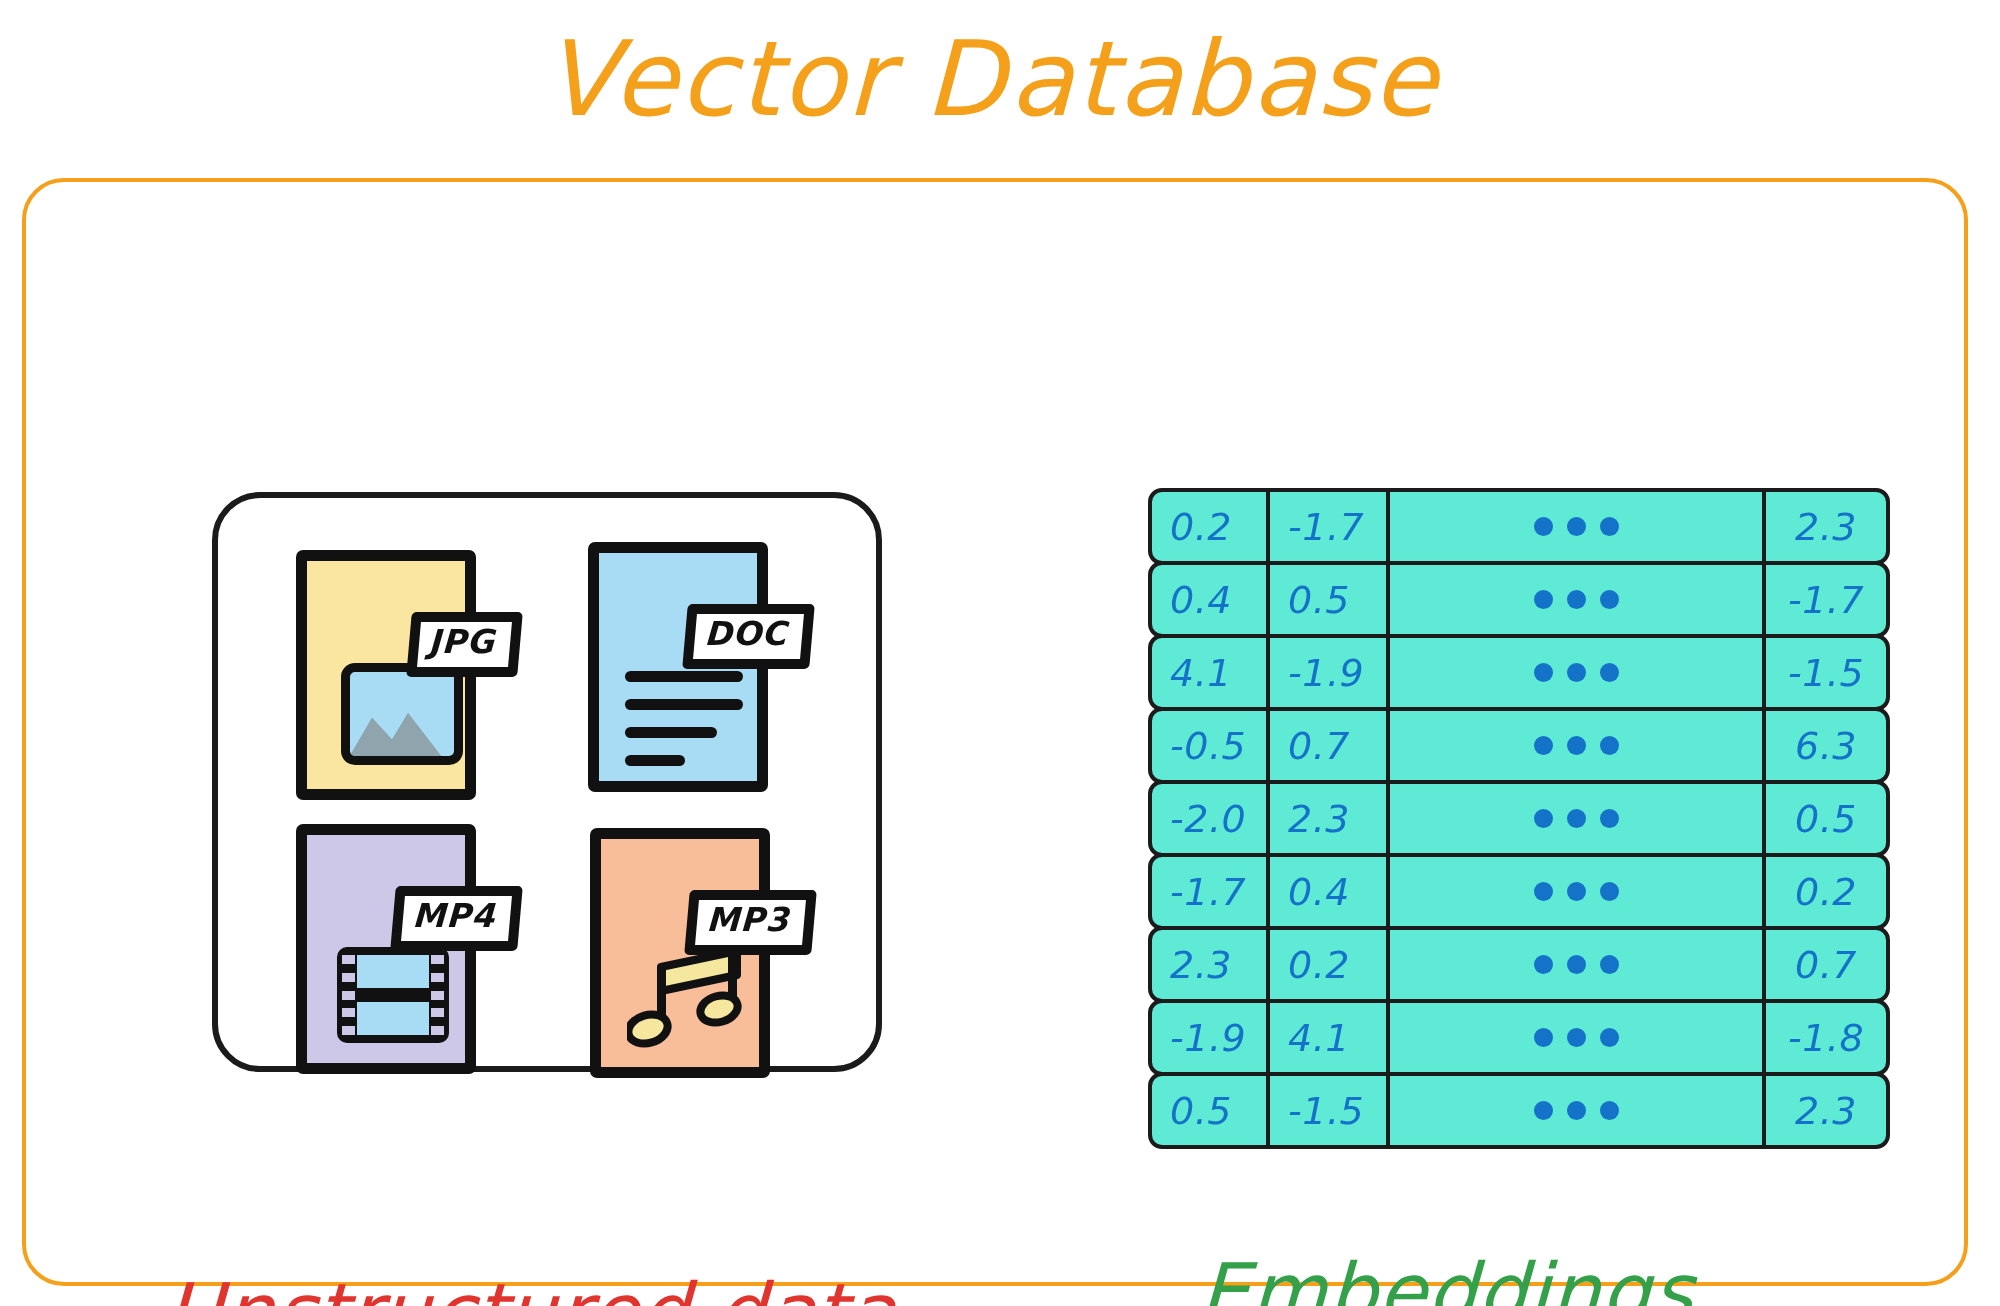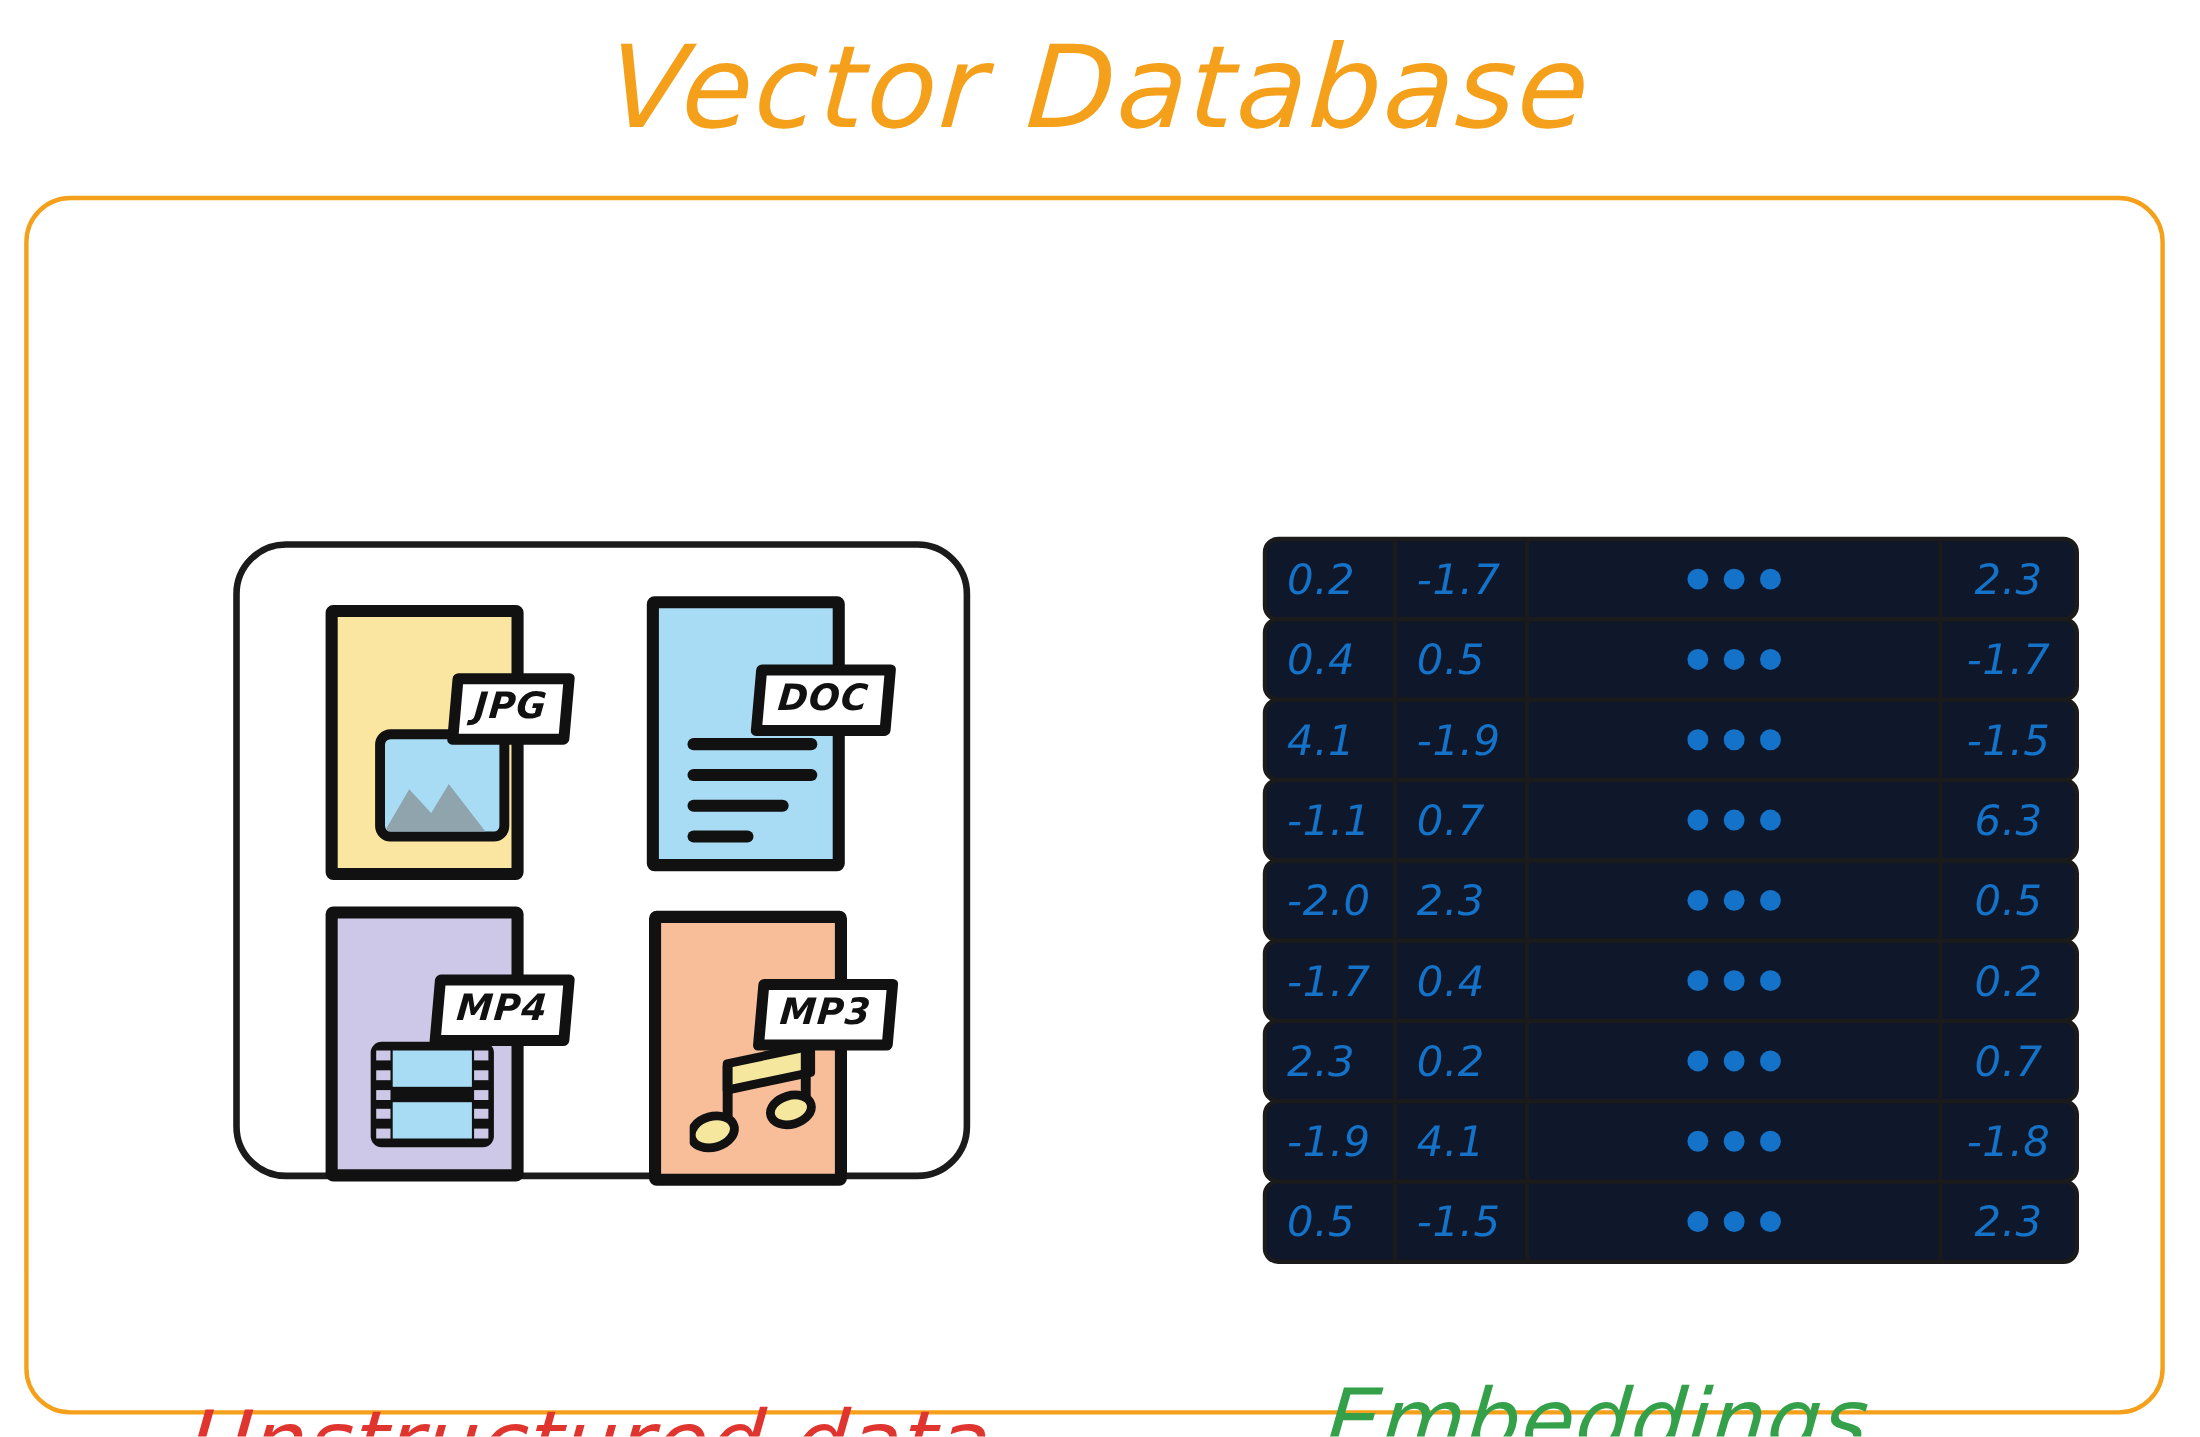--- a/index.html
+++ b/index.html
@@ -200,21 +200,21 @@
     left: 1122px;
     top: 306px;
     width: 742px;
   }
   .row {
     display: flex;
     height: 77px;
     border: 4px solid #1b1b1b;
     border-radius: 14px;
     box-sizing: border-box;
-    background: #0f172a;
+    background: #5eead4;
     margin-top: -4px;
     position: relative;
   }
   .row:first-child { margin-top: 0; }
   .cell {
     display: flex;
     align-items: center;
     justify-content: center;
     box-sizing: border-box;
     font-family: "DejaVu Sans", sans-serif;
@@ -356,21 +356,21 @@
         <div class="cell c3">
           <div class="dots">
             <i></i>
             <i></i>
             <i></i>
           </div>
         </div>
         <div class="cell c4">-1.5</div>
       </div>
       <div class="row" style="z-index: 6;">
-        <div class="cell c1">-1.1</div>
+        <div class="cell c1">-0.5</div>
         <div class="cell c2">0.7</div>
         <div class="cell c3">
           <div class="dots">
             <i></i>
             <i></i>
             <i></i>
           </div>
         </div>
         <div class="cell c4">6.3</div>
       </div>

